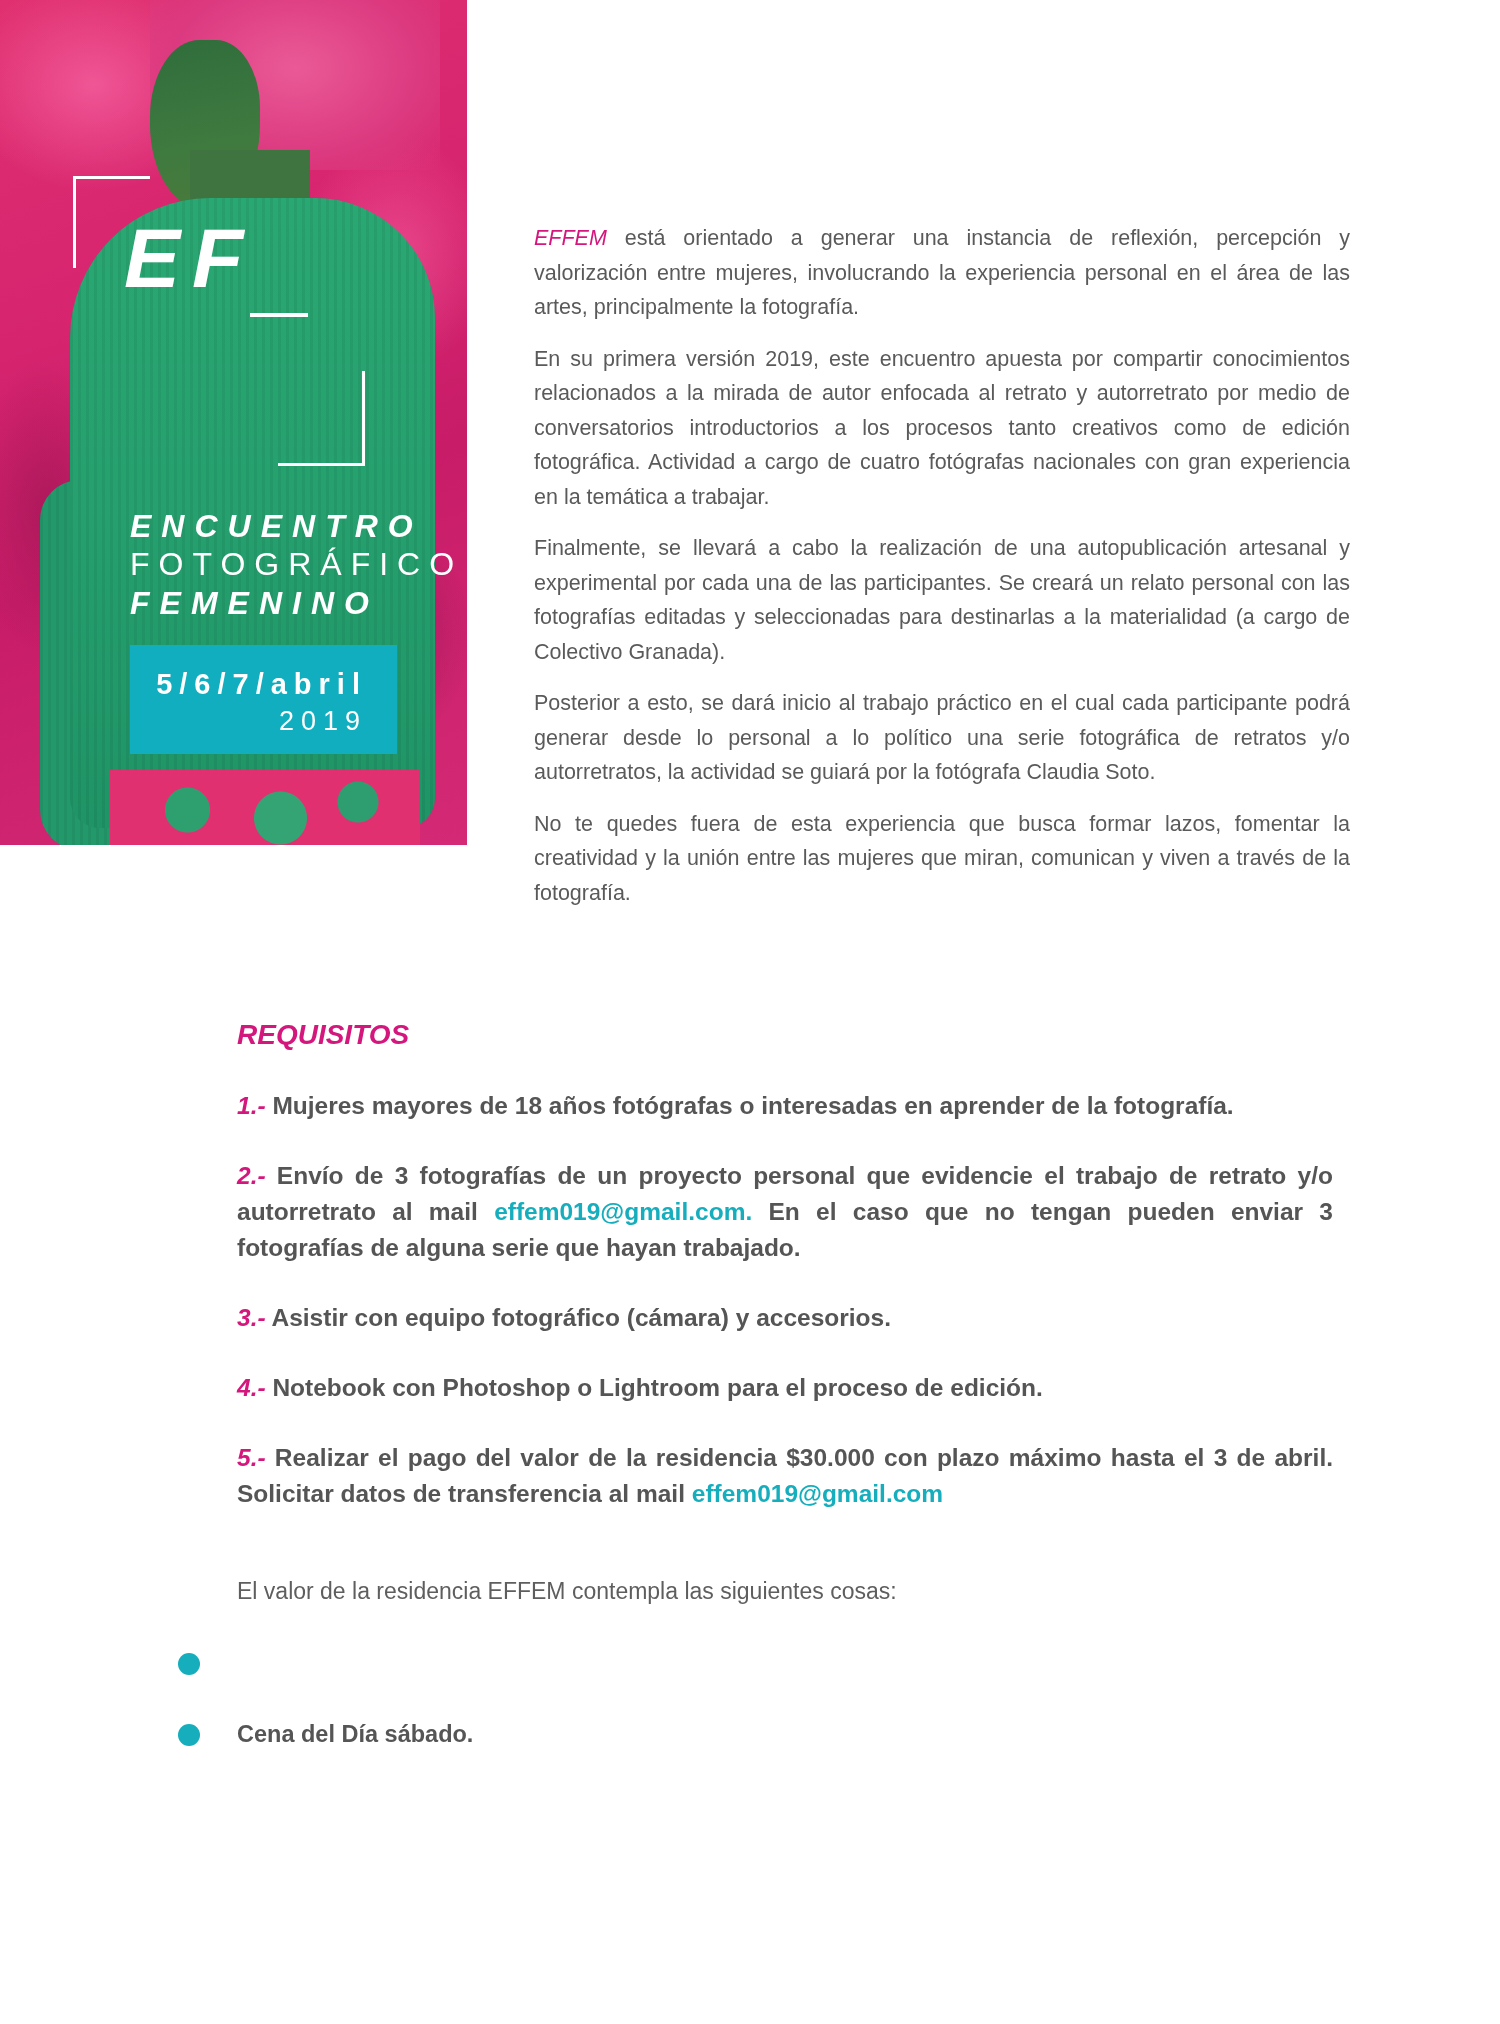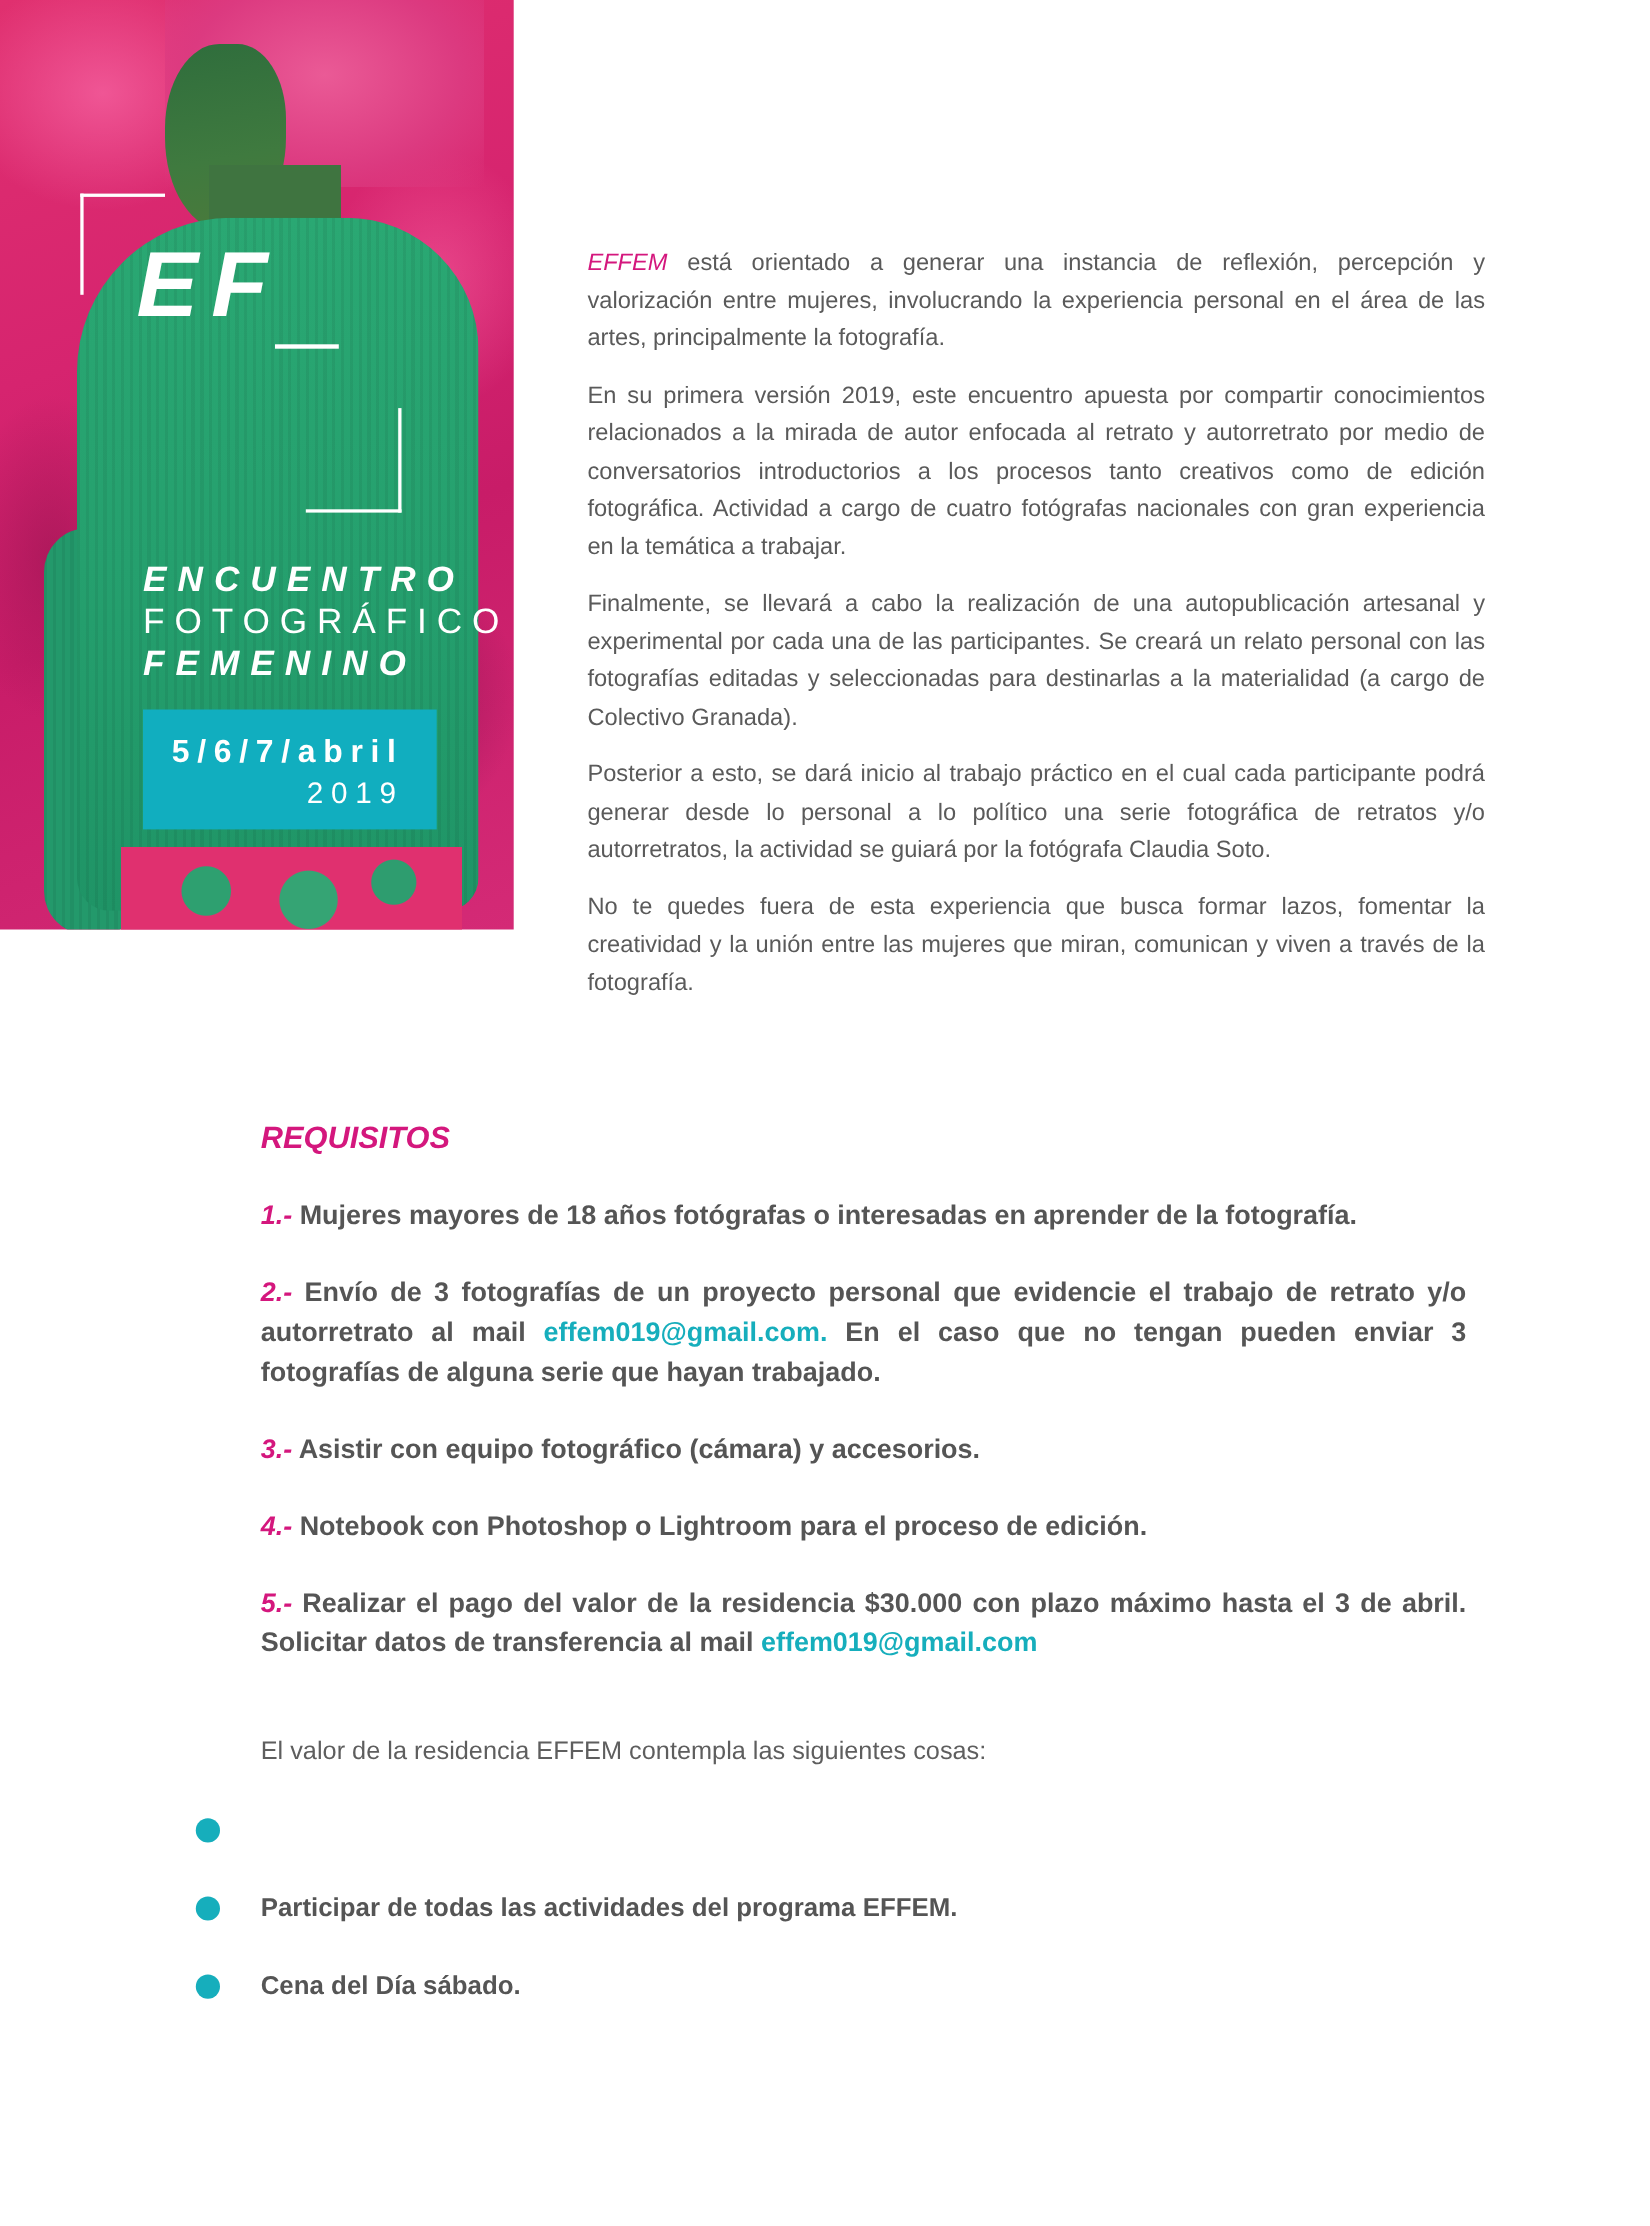--- a/index.html
+++ b/index.html
@@ -187,19 +187,15 @@
 </div>
 
 <div class="includes-intro">El valor de la residencia EFFEM contempla las siguientes cosas:</div>
 
 <ul class="bullets">
   <li class="bullet">
     <span class="dot"></span>
   </li>
   <li class="bullet">
     <span class="dot"></span>
-    <span>Participar de todas las actividades del programa EFFEM.</span>
-  </li>
-  <li class="bullet">
-    <span class="dot"></span>
     <span>Cena del Día sábado.</span>
   </li>
 </ul>
 
 </body></html>

